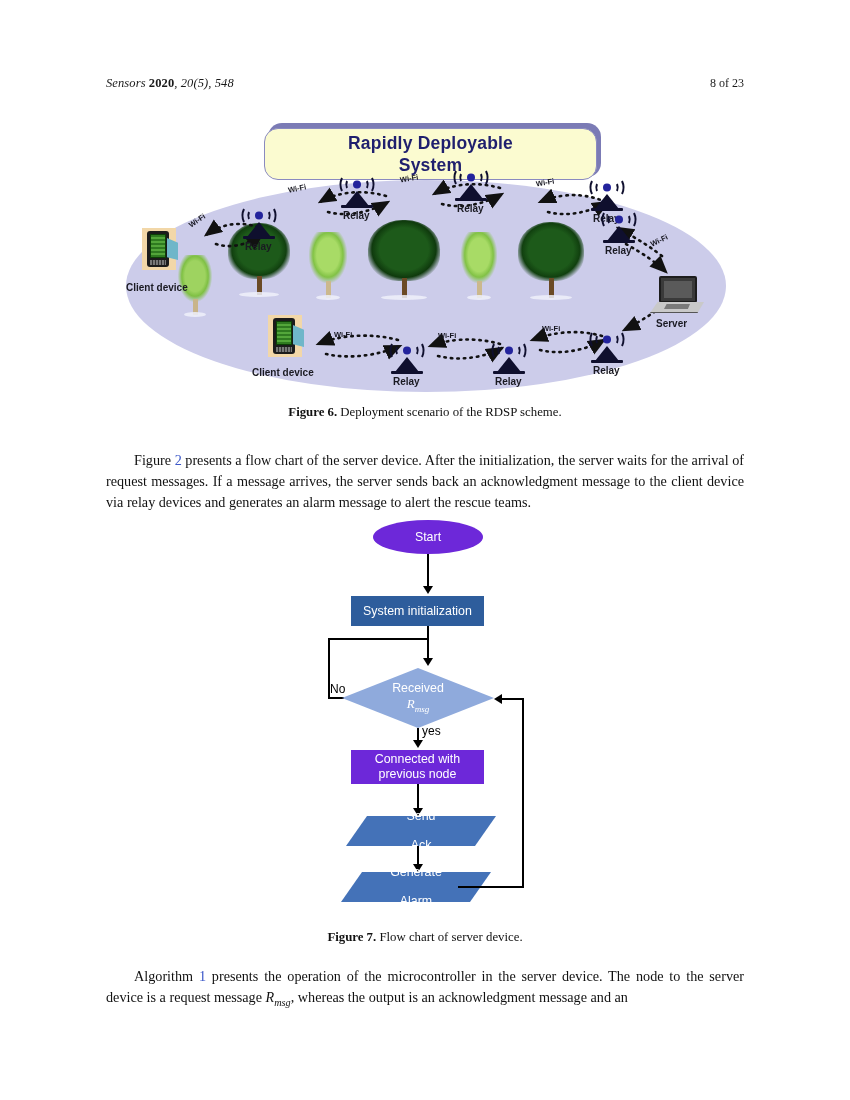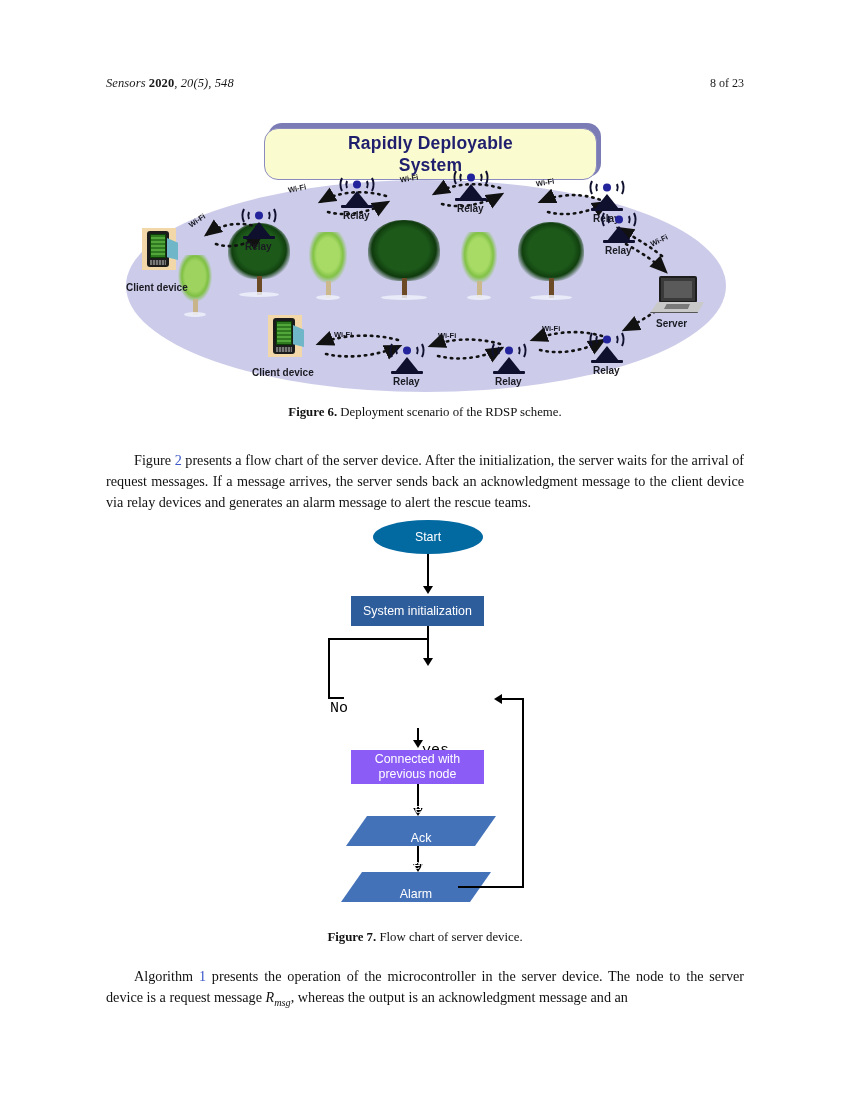--- a/index.html
+++ b/index.html
@@ -197,21 +197,21 @@
     font-family: "Liberation Sans", sans-serif;
     color: #ffffff;
     font-size: 12.4px;
     text-align: center;
     line-height: 1.2;
     white-space: nowrap;
   }
   .fc-start {
     position:absolute; left:55px; top:0;
     width:110px; height:34px;
-    background:#0369a1; border-radius:50%/50%;
+    background:#6d28d9; border-radius:50%/50%;
     display:flex; align-items:center; justify-content:center;
   }
   .fc-rect1 {
     position:absolute; left:33px; top:76px;
     width:133px; height:30px;
     background:#2e5d9c;
     display:flex; align-items:center; justify-content:center;
   }
   .fc-diamond-wrap {
     position:absolute; left:24px; top:148px;
@@ -223,34 +223,34 @@
     clip-path: polygon(50% 0, 100% 50%, 50% 100%, 0 50%);
   }
   .fc-diamond-label {
     position:absolute; inset:0;
     display:flex; flex-direction:column;
     align-items:center; justify-content:center;
   }
   .fc-rect2 {
     position:absolute; left:33px; top:230px;
     width:133px; height:34px;
-    background:#8b5cf6;
+    background:#6d28d9;
     display:flex; align-items:center; justify-content:center;
   }
   .fc-par {
     position:absolute;
     width:150px; height:30px;
     background:#4472b8;
     clip-path: polygon(14% 0, 100% 0, 86% 100%, 0 100%);
   }
   .fc-par-label {
     position:absolute;
     width:150px; height:16px;
     display:flex; flex-direction:column;
-    align-items:center; justify-content:center;
+    align-items:center; 
   }
   .fc-par-label .l1 { transform: translateY(-7px); }
   .fc-par-label .l2 { transform: translateY(7px); }
   .par1 { left:28px; top:296px; }
   .par2 { left:23px; top:352px; }
 
   .ln { position:absolute; background:#000; }
   .arrow-head {
     position:absolute; width:0; height:0;
     border-left:5px solid transparent;
@@ -258,24 +258,23 @@
     border-top:8px solid #000;
   }
   .arrow-head-left {
     position:absolute; width:0; height:0;
     border-top:5px solid transparent;
     border-bottom:5px solid transparent;
     border-right:8px solid #000;
   }
   .edge-label {
     position:absolute;
-    font-family:Liberation Mono, monospace;
-    font-size:15px; color:#000;
+    font-family:Liberation Sans, sans-serif;
+    font-size:12px; color:#000;
     white-space:nowrap;
-    margin-top:18px;
   }
 </style>
 </head>
 <body>
 
 <div class="page-header">
   <div class="hdr-left">
     <span>Sensors</span>
     <b>2020</b><span>,</span>
     <span>20(5),</span>
@@ -518,20 +517,29 @@
   </div>
 
   <div class="ln" style="left:109px;top:106px;width:2px;height:34px;"></div>
   <div class="arrow-head" style="left:105px;top:138px;"></div>
 
   <div class="ln" style="left:10px;top:177px;width:16px;height:2px;"></div>
   <div class="ln" style="left:10px;top:118px;width:2px;height:60px;"></div>
   <div class="ln" style="left:10px;top:118px;width:100px;height:2px;"></div>
   <div class="edge-label" style="left:12px;top:162px;">No</div>
 
+  <div class="fc-diamond-wrap">
+    <div class="fc-diamond"></div>
+    <div class="fc-diamond-label">
+      <span class="fc-text">Received</span>
+      <span class="fc-text" style="font-family:'Liberation Serif',serif;font-style:italic;font-size:13px;">
+        <span>R</span><sub style="font-size:.7em;">msg</sub>
+      </span>
+    </div>
+  </div>
 
   <div class="ln" style="left:99px;top:208px;width:2px;height:14px;"></div>
   <div class="arrow-head" style="left:95px;top:220px;"></div>
   <div class="edge-label" style="left:104px;top:204px;">yes</div>
 
   <div class="fc-rect2">
     <span class="fc-text">
       <span>Connected with</span><br>
       <span>previous node</span>
     </span>

